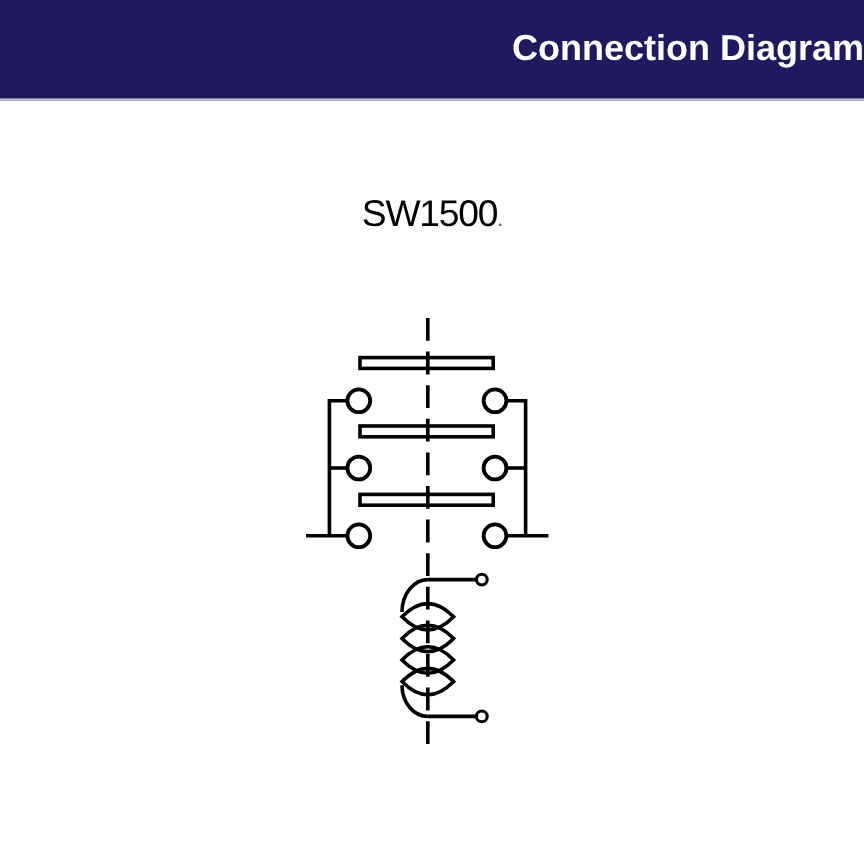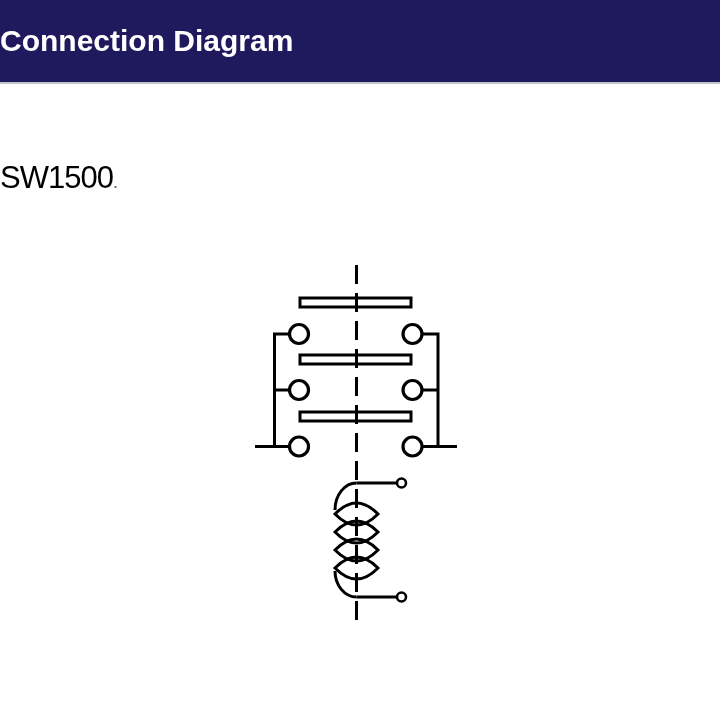--- a/index.html
+++ b/index.html
@@ -15,31 +15,32 @@
     position:relative;
     background:var(--page-bg);
     font-family:"Liberation Sans", sans-serif;
     overflow:hidden;
   }
   .header{
     position:absolute;
     left:0;top:0;width:720px;height:84px;
     background:var(--header-bg);
     border-bottom:2px solid var(--divider);
-    display:flex;align-items:center;justify-content:flex-start;
+    display:flex;align-items:center;justify-content:flex-end;
   }
   .header-title{
     color:var(--header-text);
     font-size:30px;
     font-weight:700;
     letter-spacing:0px;
   }
   .model-label{
     position:absolute;
     left:0;top:158px;width:720px;
+    text-align:center;
     font-size:31px;
     line-height:40px;
     letter-spacing:-1px;
     color:#000000;
   }
   .model-label .dot{
     font-size:18px;
     color:#555a66;
   }
   .schematic-svg{

